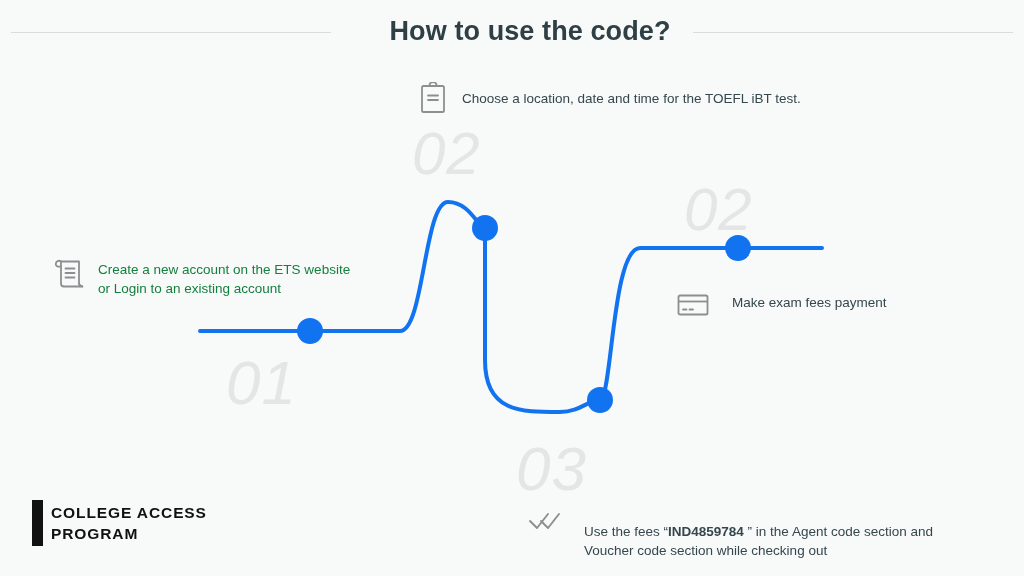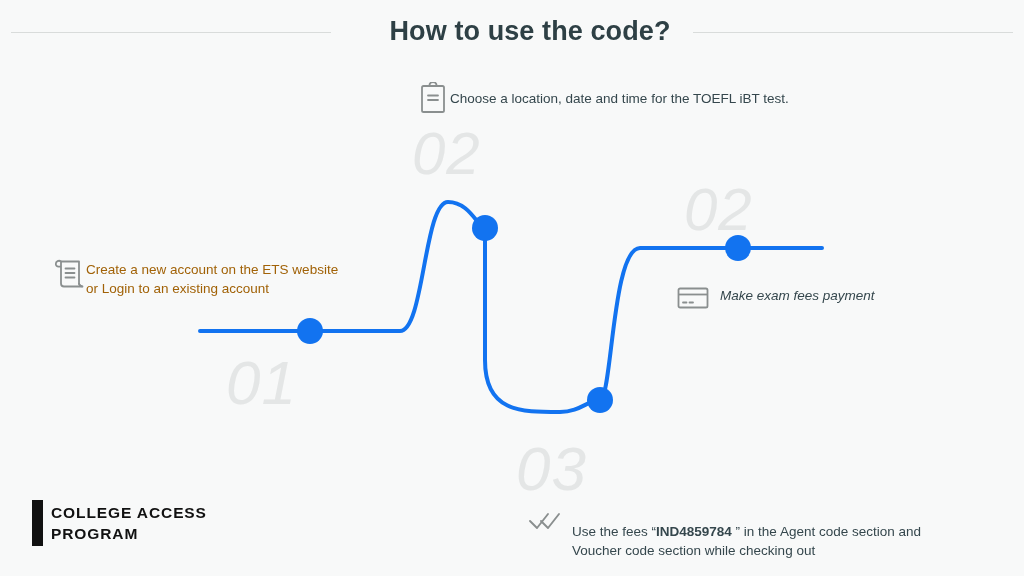--- a/index.html
+++ b/index.html
@@ -75,21 +75,21 @@
   .ghost-01 { left: 226px; top: 352px; font-size: 62px; }
   .ghost-02 { left: 412px; top: 124px; font-size: 60px; }
   .ghost-03 { left: 516px; top: 438px; font-size: 62px; }
   .ghost-04 { left: 684px; top: 180px; font-size: 60px; }
 
   
   .step {
     position: absolute;
     display: flex;
     align-items: flex-start;
-    gap: 0;
+    gap: 12px;
   }
   .step-icon {
     flex: 0 0 auto;
     width: 34px;
     height: 36px;
     display: flex;
     align-items: center;
     justify-content: center;
   }
   .step-icon svg { display: block; }
@@ -102,21 +102,21 @@
     padding-top: 1px;
   }
   .step-text b { font-weight: 700; }
 
   .step-1 { left: 52px;  top: 256px; }
   .step-1 .step-text { padding-top: 4px; }
   .step-2 { left: 416px; top: 80px;  }
   .step-2 .step-text { padding-top: 9px; }
   .step-3 { left: 528px; top: 503px; }
   .step-3 .step-text { padding-top: 0px; padding-left: 10px;}
-  .step-4 { left: 676px; top: 280px; font-style: italic; }
+  .step-4 { left: 676px; top: 287px; }
   .step-4 .step-text { padding-top: 6px; padding-left: 10px; }
 
   
   .logo {
     position: absolute;
     left: 32px;
     top: 500px;
     display: flex;
     align-items: center;
     gap: 8px;
@@ -162,21 +162,21 @@
 
   <div class="step step-1">
     <div class="step-icon">
       <svg width="30" height="32" viewBox="0 0 30 32" fill="none" xmlns="http://www.w3.org/2000/svg">
         <path d="M7 3.5 H25 V25 a3.5 3.5 0 0 0 3.5 3.5 H10 a3 3 0 0 1 -3 -3 Z" stroke="#8a8f8f" stroke-width="1.8" stroke-linejoin="round" fill="none"></path>
         <path d="M7 3.5 a3.2 3.2 0 0 0 -5.2 2.6 a2.6 2.6 0 0 0 2.6 2.6 H7" stroke="#8a8f8f" stroke-width="1.8" stroke-linejoin="round" fill="none"></path>
         <path d="M11.5 10.5 H20.5 M11.5 15 H20.5 M11.5 19.5 H20.5" stroke="#8a8f8f" stroke-width="1.8" stroke-linecap="round"></path>
         <path d="M25 25 a3.5 3.5 0 0 0 3.5 3.5" stroke="#8a8f8f" stroke-width="1.8" fill="none"></path>
       </svg>
     </div>
-    <div class="step-text" style="color: #a16207;">Create a new account on the ETS website
+    <div class="step-text" style="color: #15803d;">Create a new account on the ETS website
 or Login to an existing account</div>
   </div>
 
   <div class="step step-2">
     <div class="step-icon">
       <svg width="26" height="32" viewBox="0 0 26 32" fill="none" xmlns="http://www.w3.org/2000/svg">
         <rect x="2" y="4" width="22" height="26" rx="1.6" stroke="#8a8f8f" stroke-width="1.8" fill="none"></rect>
         <path d="M9.5 4 V3 a3.5 3 0 0 1 7 0 V4" stroke="#8a8f8f" stroke-width="1.8" fill="none" stroke-linejoin="round"></path>
         <path d="M8 13.5 H18 M8 18 H18" stroke="#8a8f8f" stroke-width="1.8" stroke-linecap="round"></path>
       </svg>

